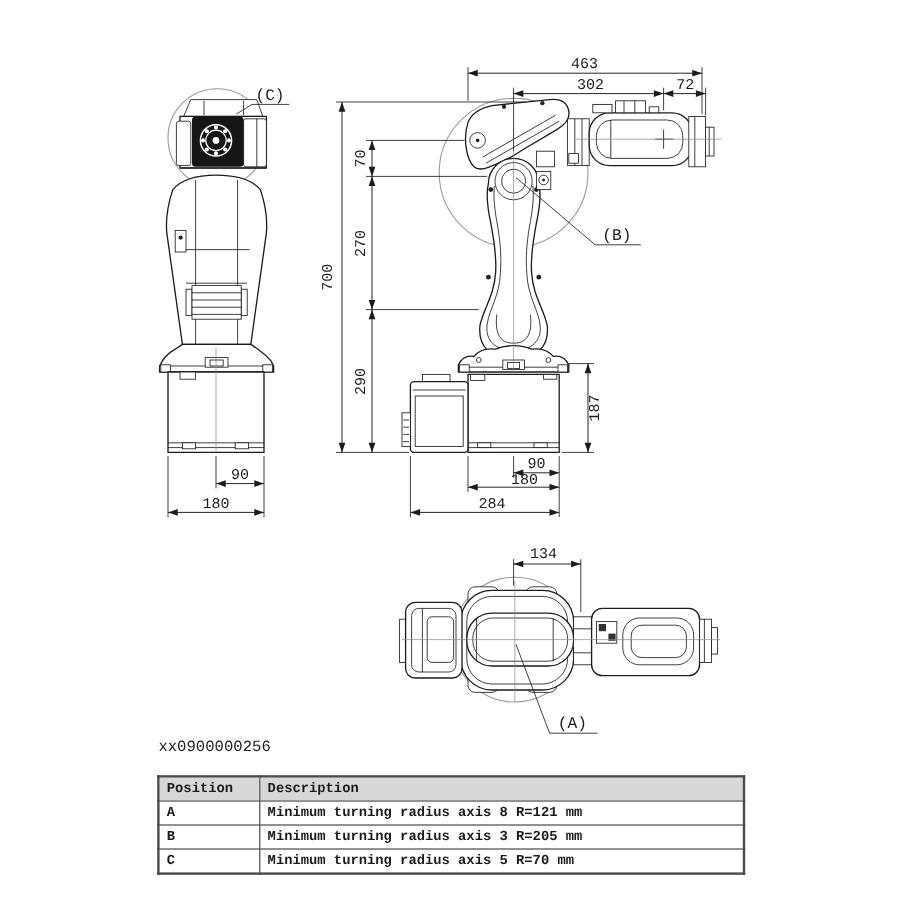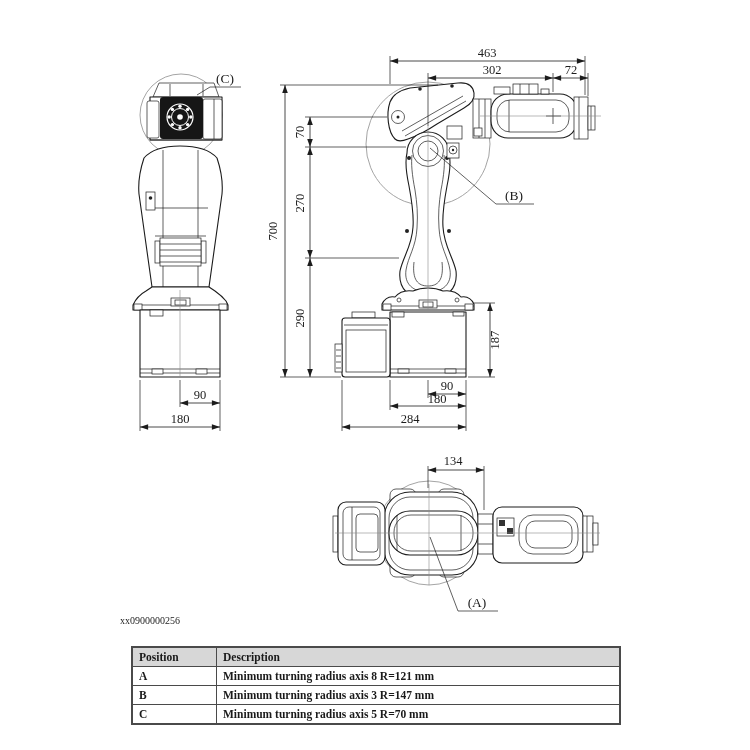--- a/index.html
+++ b/index.html
@@ -1,31 +1,31 @@
 <!DOCTYPE html>
 <html><head>
 <meta charset="utf-8">
 <style>
   html,body { margin:0; padding:0; background:#fff; }
   .page { position:relative; width:750px; height:750px; background:#ffffff; overflow:hidden;
-          font-family:Liberation Serif, serif; }
+          font-family:Liberation Mono, monospace; }
   .drawing { position:absolute; left:0; top:0; }
   
   .o  { fill:#ffffff; stroke:#1c1c1c; stroke-width:1.1; stroke-linejoin:round; }
   .d  { fill:none; stroke:#1c1c1c; stroke-width:.7; }
   .df { fill:#ffffff; stroke:#1c1c1c; stroke-width:.7; }
   .dk { fill:#161616; stroke:none; }
   .w  { stroke:#ffffff; fill:none; }
   .cl { stroke:#8a8a8a; stroke-width:.6; fill:none; }
   .fc { stroke:#9a9a9a; stroke-width:.9; fill:none; }
   .dim{ stroke:#1c1c1c; stroke-width:.8; fill:none; }
   .ext{ stroke:#1c1c1c; stroke-width:.7; fill:none; }
   .dt { font-size:12.5px; fill:#1c1c1c; text-anchor:middle; }
   .lb { font-size:13.5px; fill:#1c1c1c; text-anchor:middle; }
-  .caption { position:absolute; left:120px; top:615px; font-size:10px; color:#222; }
+  .caption { position:absolute; left:132px; top:615px; font-size:13px; color:#222; }
   .pos-table { position:absolute; left:131px; top:646px; width:490px; border-collapse:collapse;
                font-size:11.5px; font-weight:bold; color:#1a1a1a; table-layout:fixed;
                border:2px solid #4a4a4a; }
   .pos-table th, .pos-table td { border:1px solid #4a4a4a; padding:3px 5px 3px 6px; text-align:left;
                overflow:hidden; white-space:nowrap; }
   .pos-table thead th { background:#d7d7d7; }
   .pos-table .c1 { width:72px; }
 </style>
 </head>
 <body>
@@ -252,21 +252,21 @@
       <th>Description</th>
     </tr>
   </thead>
   <tbody>
     <tr>
       <td>A</td>
       <td>Minimum turning radius axis 8 R=121 mm</td>
     </tr>
     <tr>
       <td>B</td>
-      <td>Minimum turning radius axis 3 R=147 mm</td>
+      <td>Minimum turning radius axis 3 R=205 mm</td>
     </tr>
     <tr>
       <td>C</td>
       <td>Minimum turning radius axis 5 R=70 mm</td>
     </tr>
   </tbody>
 </table>
 
 </div>
 

